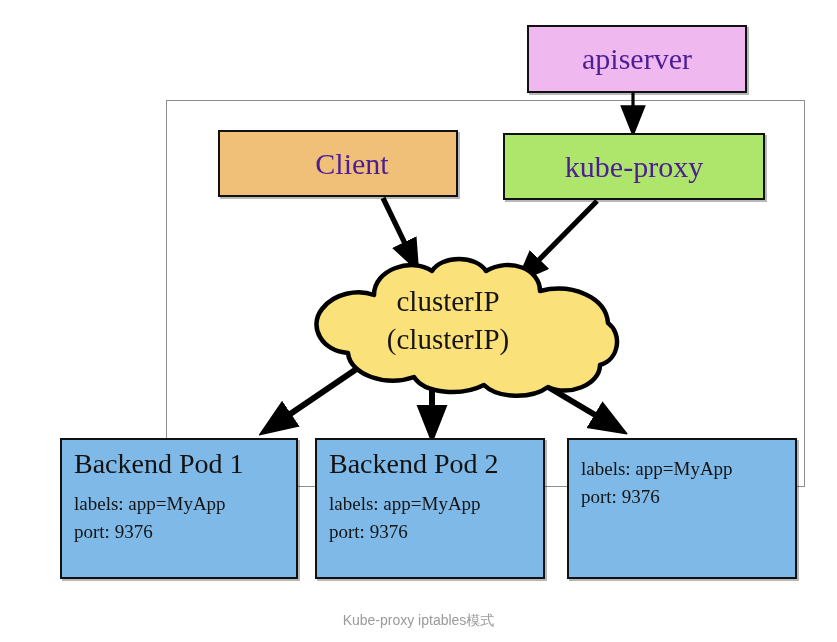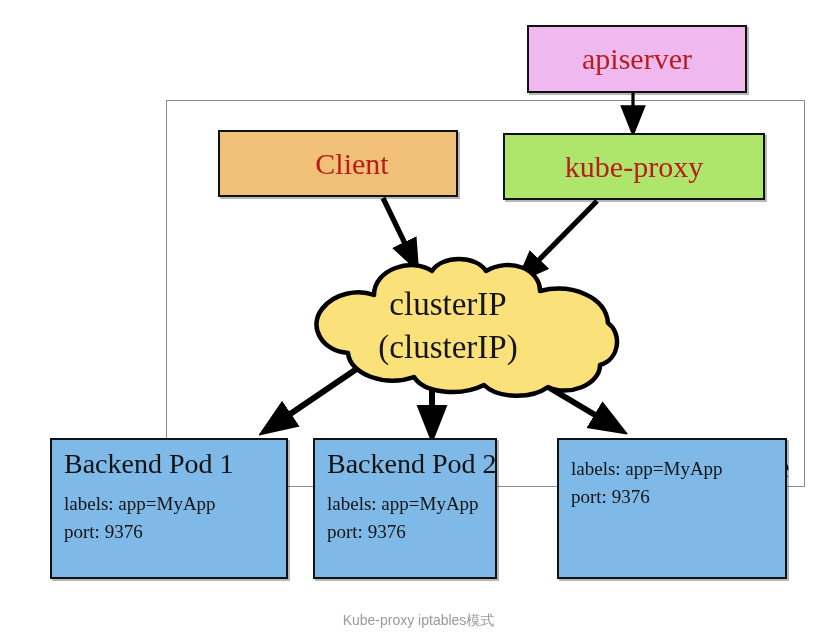--- a/index.html
+++ b/index.html
@@ -49,21 +49,21 @@
     position: absolute;
     box-sizing: border-box;
     border: 2.5px solid #111111;
     display: flex;
     align-items: center;
     justify-content: center;
     box-shadow: 2px 2px 0 rgba(0,0,0,0.28);
   }
   .box-label {
     font-size: 30px;
-    color: #b91c1c;
+    color: #4c1d95;
     font-family: "Liberation Serif", "DejaVu Serif", serif;
     line-height: 1.05;
     white-space: nowrap;
   }
   #apiserver-box {
     left: 527px;
     top: 25px;
     width: 220px;
     height: 68px;
     background: #efb9ef;
@@ -95,37 +95,38 @@
     position: absolute;
     left: 0;
     top: 0;
   }
   .cloud-text {
     position: absolute;
     left: 48px;
     top: 28px;
     width: 200px;
     text-align: center;
-    font-size: 33px;
+    font-size: 29px;
     color: #151515;
     line-height: 1.30;
     font-family: "Liberation Serif", "DejaVu Serif", serif;
   }
   .pod {
     position: absolute;
     top: 438px;
     height: 141px;
     background: #7fb9e8;
     border: 2.5px solid #111111;
     box-sizing: border-box;
     box-shadow: 2px 2px 0 rgba(0,0,0,0.28);
     padding: 6px 0 0 12px;
+    margin-left: 10px;
   }
   #pod-1 { left: 50px;  width: 238px; }
-  #pod-2 { left: 313px; width: 184px; }
+  #pod-2 { left: 305px; width: 230px; }
   #pod-3 { left: 557px; width: 230px; }
   .pod-title {
     font-size: 28px;
     color: #121212;
     line-height: 1.25;
     font-family: "Liberation Serif", "DejaVu Serif", serif;
     white-space: nowrap;
   }
   .pod-line {
     font-size: 19px;

